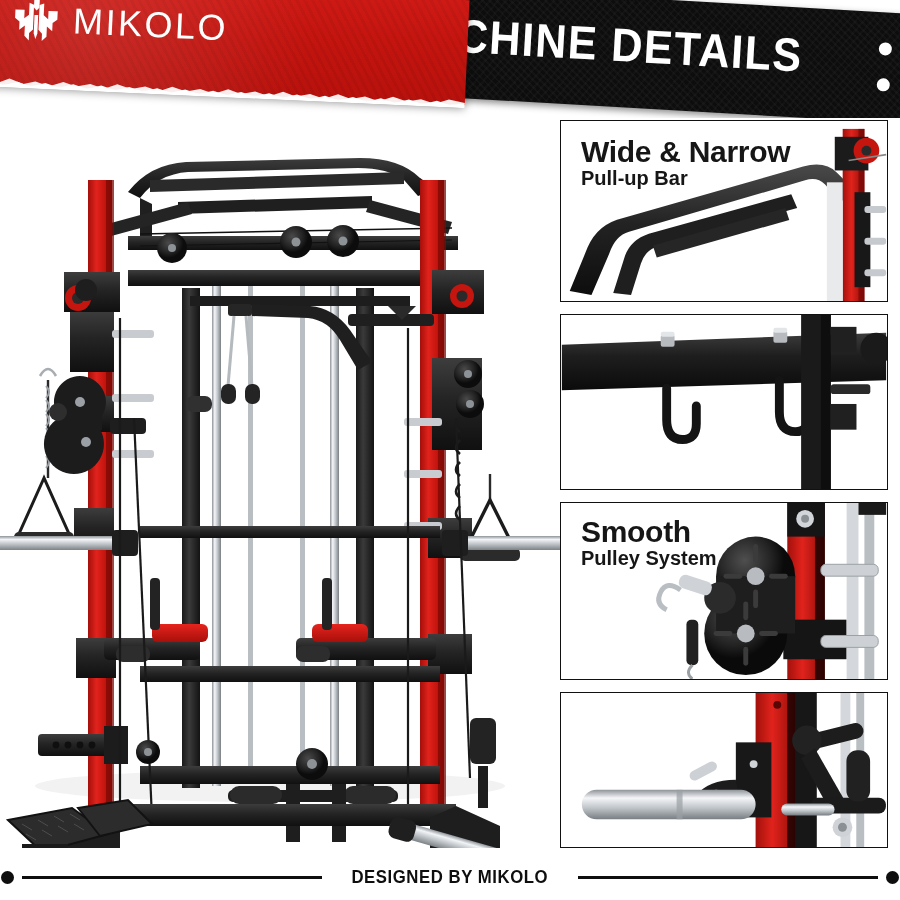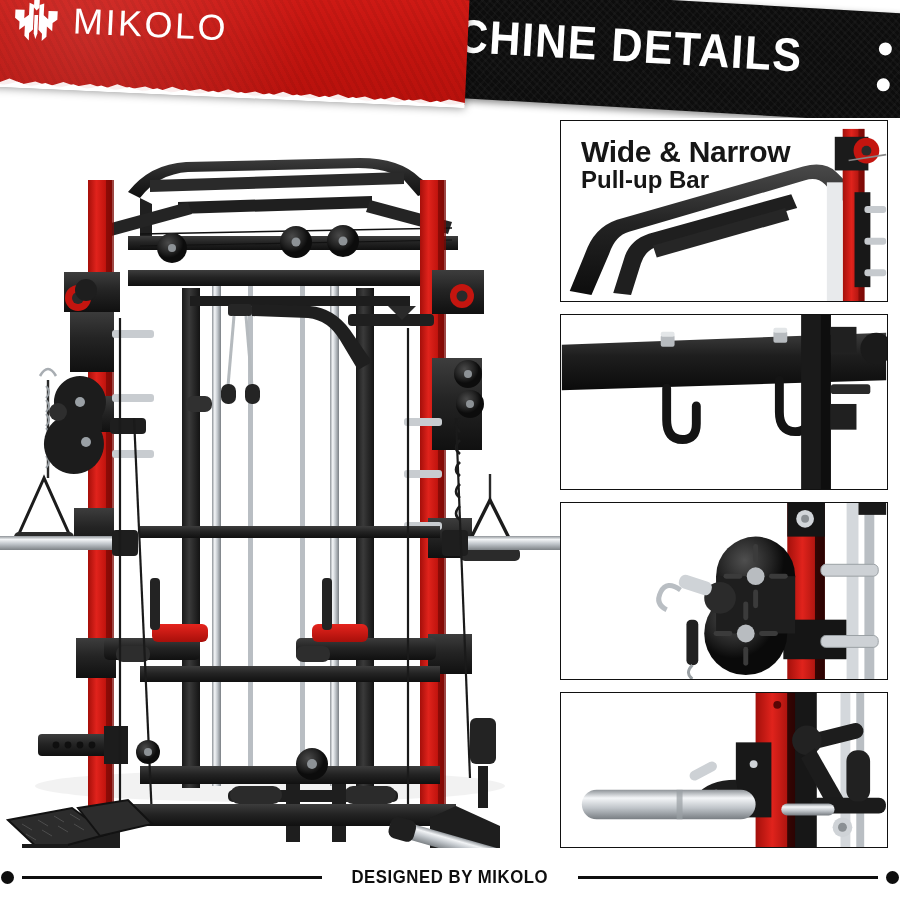--- a/index.html
+++ b/index.html
@@ -138,21 +138,21 @@
     position:absolute;
     z-index:5;
     color:#161616;
     font-family:"Liberation Sans Narrow","Liberation Sans",sans-serif;
     font-weight:bold;
     line-height:1.02;
     white-space:nowrap;
     text-shadow:0 0 2px #fff, 0 0 4px #fff, 1px 1px 0 #fff, -1px -1px 0 #fff;
   }
   .cap .big   { font-size:30px; letter-spacing:-0.3px; display:block; }
-  .cap .small { font-size:24px; letter-spacing:0px;   display:block; }
+  .cap .small { font-size:20px; letter-spacing:0px;   display:block; }
   .cap.inline .big, .cap.inline .small { display:inline; vertical-align:baseline; }
   .cap.inline .small { margin-left:8px; }
 
   .cap.c1 { left:20px; top:16px; }
   .cap.c2 { left:20px; bottom:14px; }
   .cap.c2 .big   { font-size:31px; }
   .cap.c2 .small { font-size:20px; }
   .cap.c3 { left:20px; top:14px; }
   .cap.c4 { left:20px; top:20px; }
   .cap.c4 .big   { font-size:34px; }
@@ -616,20 +616,24 @@
 
         <g>
           <path d="M120 88 q-14 -10 -20 2 q-6 12 6 18" fill="none" stroke="#b9bec3" stroke-width="5"></path>
           <rect x="118" y="76" width="34" height="14" rx="6" fill="#cfd3d7" transform="rotate(18 135 83)"></rect>
           <rect x="126" y="118" width="12" height="46" rx="5" fill="#202020"></rect>
           <path d="M132 164 q-8 8 0 14" fill="none" stroke="#9aa0a4" stroke-width="3"></path>
         </g>
 
         <rect x="300" y="0" width="28" height="12" fill="#1a1a1a"></rect>
       </svg>
+      <div class="cap c3">
+        <span class="big">Smooth</span>
+        <span class="small">Pulley System</span>
+      </div>
     </div>
 
     <div class="panel p4">
       <svg class="panel-svg" viewBox="0 0 328 156">
         <defs>
           <linearGradient id="redP4" x1="0" y1="0" x2="1" y2="0">
             <stop offset="0%" stop-color="#a3100b"></stop>
               <stop offset="40%" stop-color="#e0231c"></stop>
               <stop offset="100%" stop-color="#8e0b07"></stop>
           </linearGradient>

